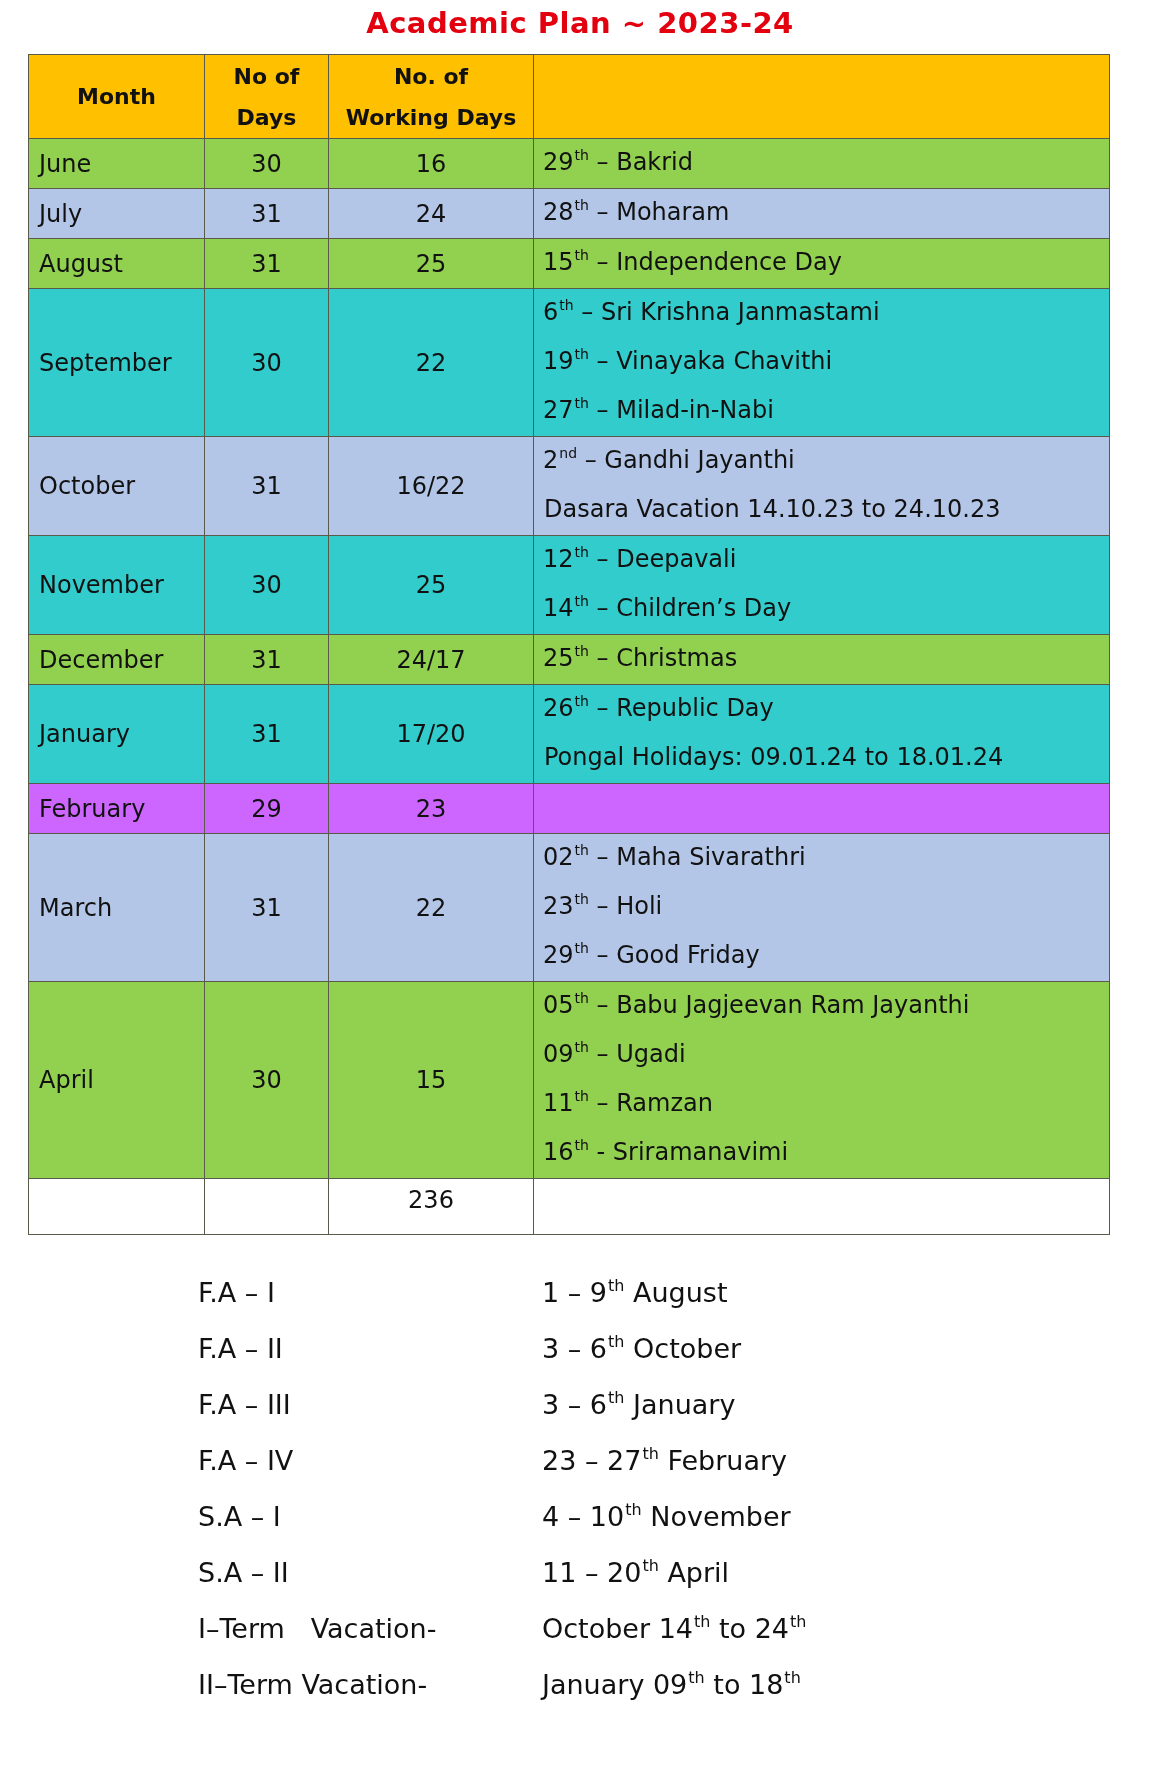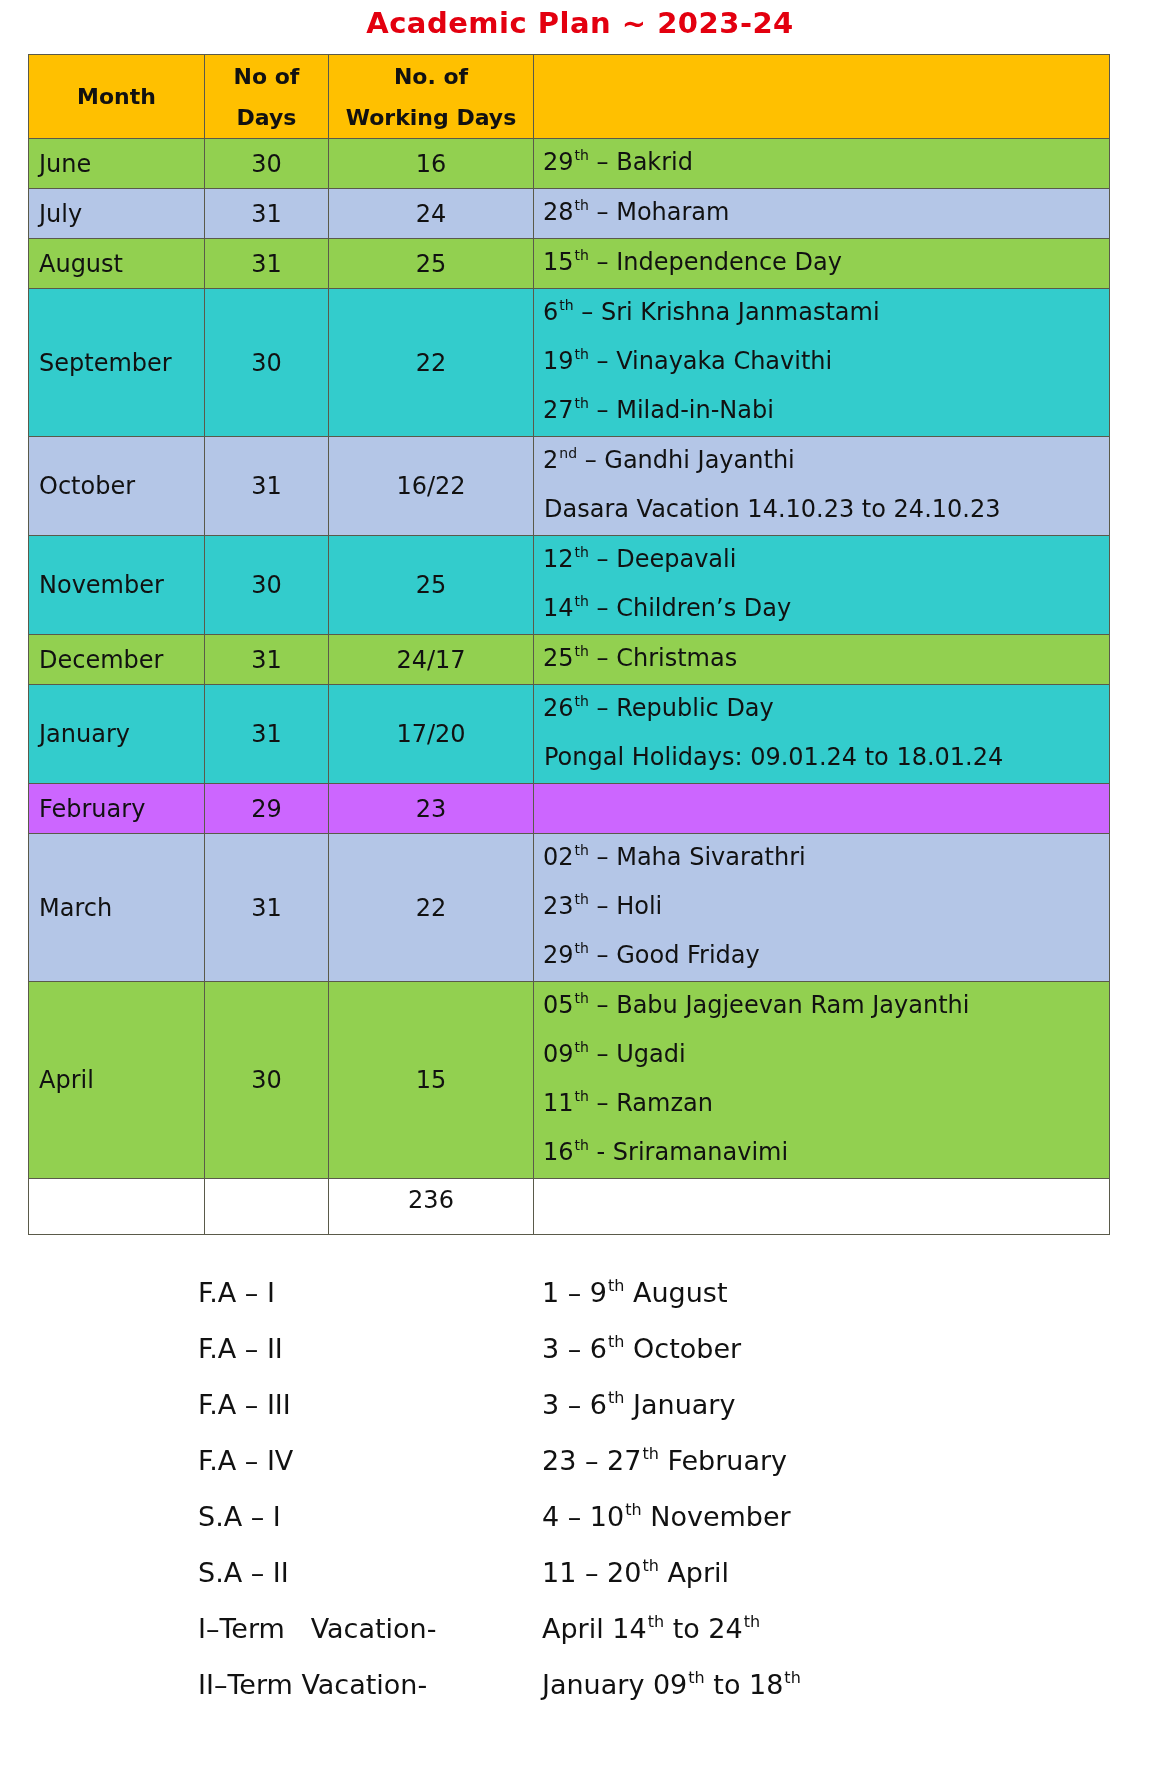--- a/index.html
+++ b/index.html
@@ -174,19 +174,19 @@
     <div class="exam-row">
       <span class="exam-label" style="white-space: pre;">S.A – I</span>
       <span class="exam-value"><span>4 – 10</span><sup>th</sup><span style="white-space: pre;"> November</span><sup></sup></span>
     </div>
     <div class="exam-row">
       <span class="exam-label" style="white-space: pre;">S.A – II</span>
       <span class="exam-value"><span>11 – 20</span><sup>th</sup><span style="white-space: pre;"> April</span><sup></sup></span>
     </div>
     <div class="exam-row">
       <span class="exam-label" style="white-space: pre;">I–Term   Vacation-</span>
-      <span class="exam-value"><span>April 14</span><sup>th</sup><span style="white-space: pre;"> to 24</span><sup>th</sup></span>
+      <span class="exam-value"><span>October 14</span><sup>th</sup><span style="white-space: pre;"> to 24</span><sup>th</sup></span>
     </div>
     <div class="exam-row">
       <span class="exam-label" style="white-space: pre;">II–Term Vacation-</span>
       <span class="exam-value"><span>January 09</span><sup>th</sup><span style="white-space: pre;"> to 18</span><sup>th</sup></span>
     </div>
   </div>
 
 </body></html>

